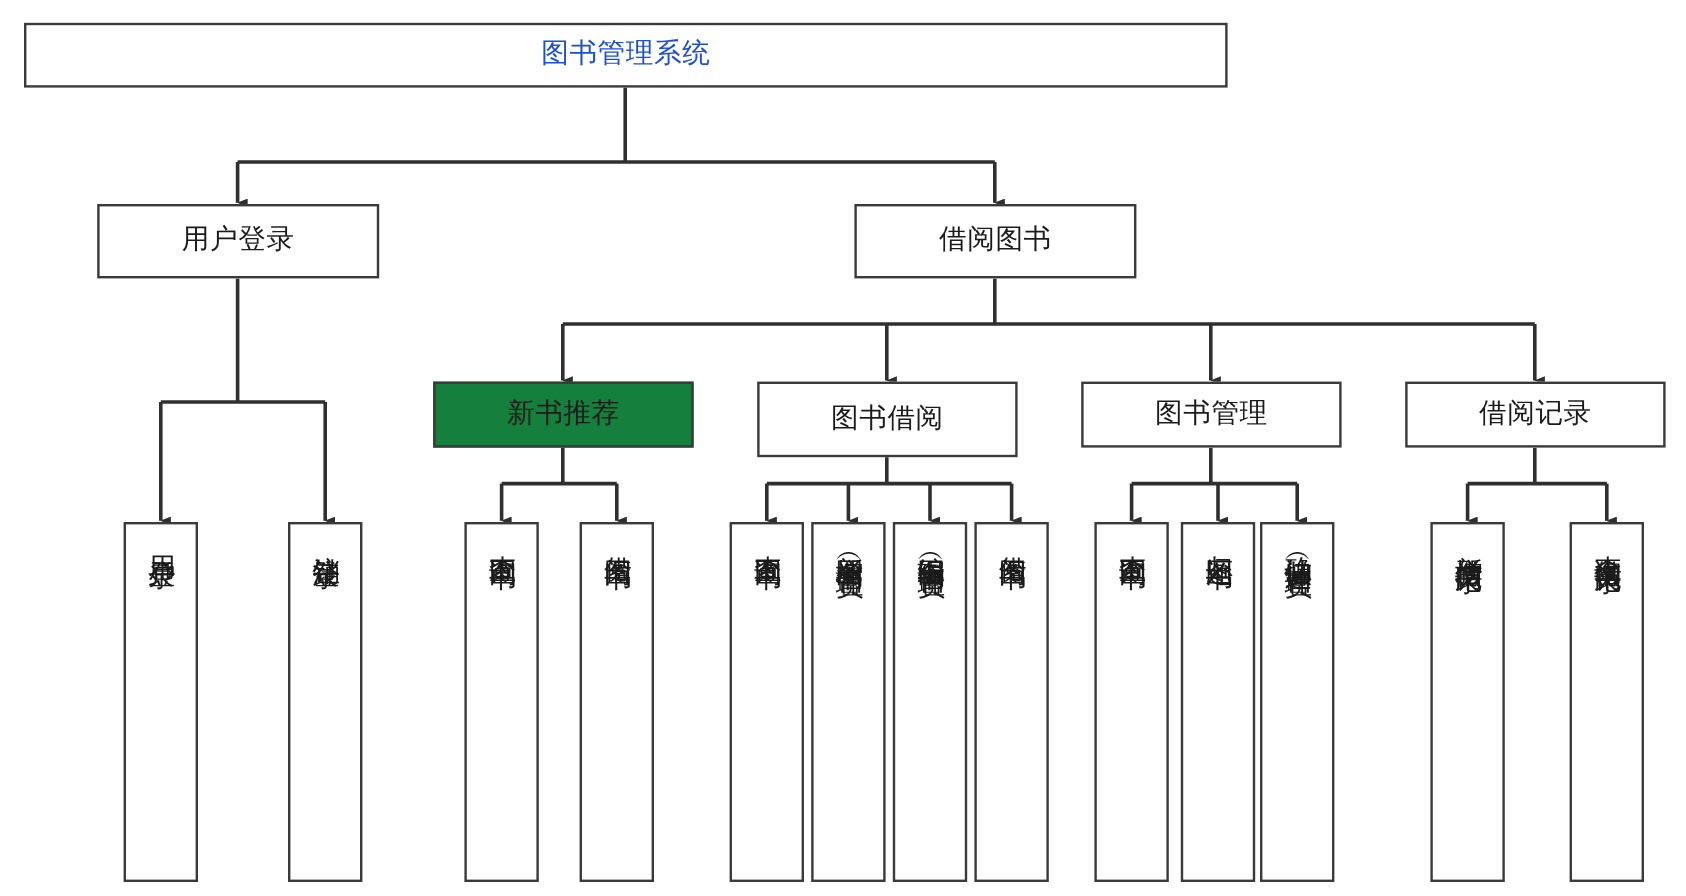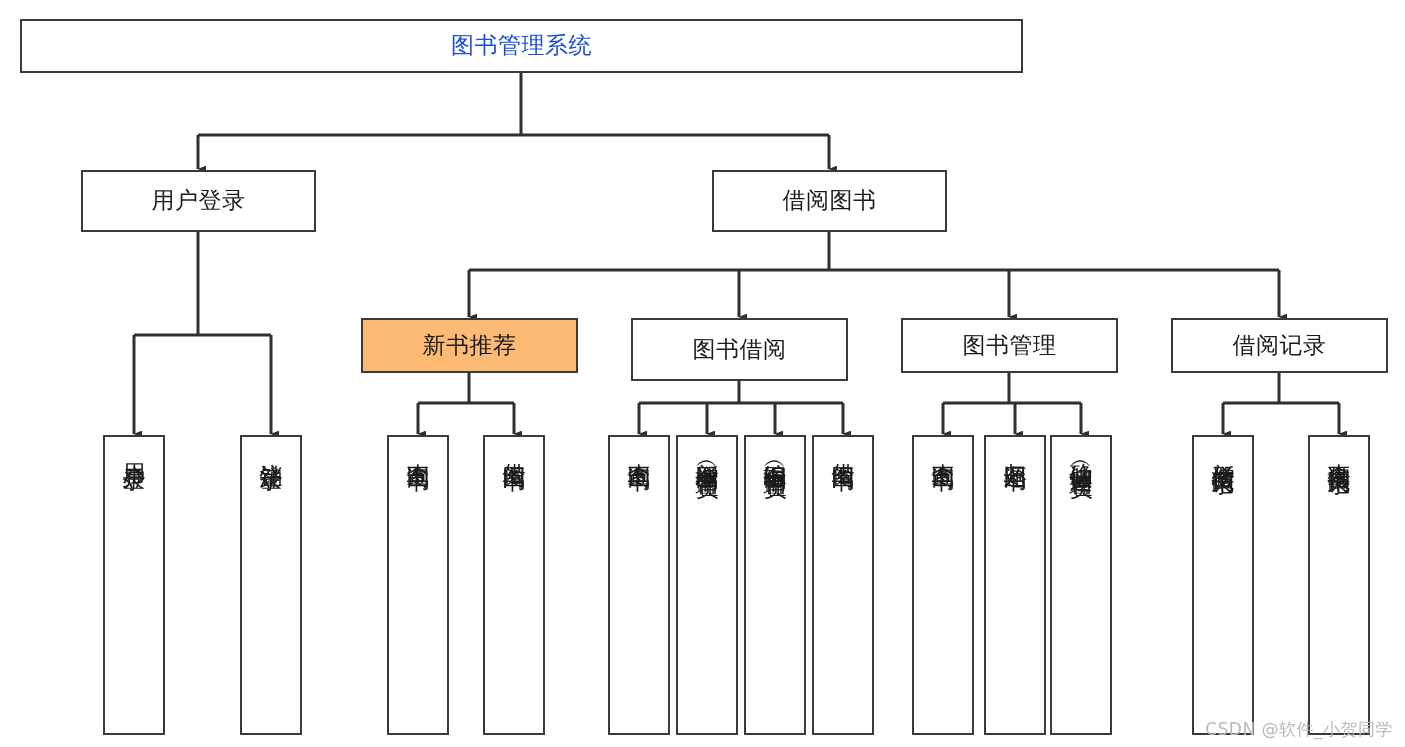--- a/index.html
+++ b/index.html
@@ -120,21 +120,21 @@
   <div id="node-layer">
       <div class="node horizontal" style="left: 20px; top: 19px; width: 1003px; height: 54px; border-color: rgb(58, 58, 58); background: rgb(255, 255, 255); color: #1d4ed8;">
         <span class="node-label">图书管理系统</span>
       </div>
       <div class="node horizontal" style="left: 81px; top: 170px; width: 235px; height: 62px; border-color: rgb(58, 58, 58); background: rgb(255, 255, 255); color: rgb(27, 27, 27);">
         <span class="node-label">用户登录</span>
       </div>
       <div class="node horizontal" style="left: 712px; top: 170px; width: 235px; height: 62px; border-color: rgb(58, 58, 58); background: rgb(255, 255, 255); color: rgb(27, 27, 27);">
         <span class="node-label">借阅图书</span>
       </div>
-      <div class="node horizontal" style="left: 361px; top: 318px; width: 217px; height: 55px; border-color: rgb(58, 58, 58); background: #fdba74; color: rgb(27, 27, 27);">
+      <div class="node horizontal" style="left: 361px; top: 318px; width: 217px; height: 55px; border-color: rgb(58, 58, 58); background: #15803d; color: rgb(27, 27, 27);">
         <span class="node-label">新书推荐</span>
       </div>
       <div class="node horizontal" style="left: 631px; top: 318px; width: 217px; height: 63px; border-color: rgb(58, 58, 58); background: rgb(255, 255, 255); color: rgb(27, 27, 27);">
         <span class="node-label">图书借阅</span>
       </div>
       <div class="node horizontal" style="left: 901px; top: 318px; width: 217px; height: 55px; border-color: rgb(58, 58, 58); background: rgb(255, 255, 255); color: rgb(27, 27, 27);">
         <span class="node-label">图书管理</span>
       </div>
       <div class="node horizontal" style="left: 1171px; top: 318px; width: 217px; height: 55px; border-color: rgb(58, 58, 58); background: rgb(255, 255, 255); color: rgb(27, 27, 27);">
         <span class="node-label">借阅记录</span>
@@ -173,14 +173,13 @@
         <span class="node-label">确认归还（管理员）</span>
       </div>
       <div class="node vertical" style="left: 1192px; top: 435px; width: 62px; height: 300px; border-color: rgb(58, 58, 58); background: rgb(255, 255, 255); color: rgb(27, 27, 27);">
         <span class="node-label">新增借阅记录</span>
       </div>
       <div class="node vertical" style="left: 1308px; top: 435px; width: 62px; height: 300px; border-color: rgb(58, 58, 58); background: rgb(255, 255, 255); color: rgb(27, 27, 27);">
         <span class="node-label">查询借阅记录</span>
       </div>
     </div>
 
-  <div id="watermark">CSDN @软件_小贺同学</div>
 </div>
 
 </body></html>

